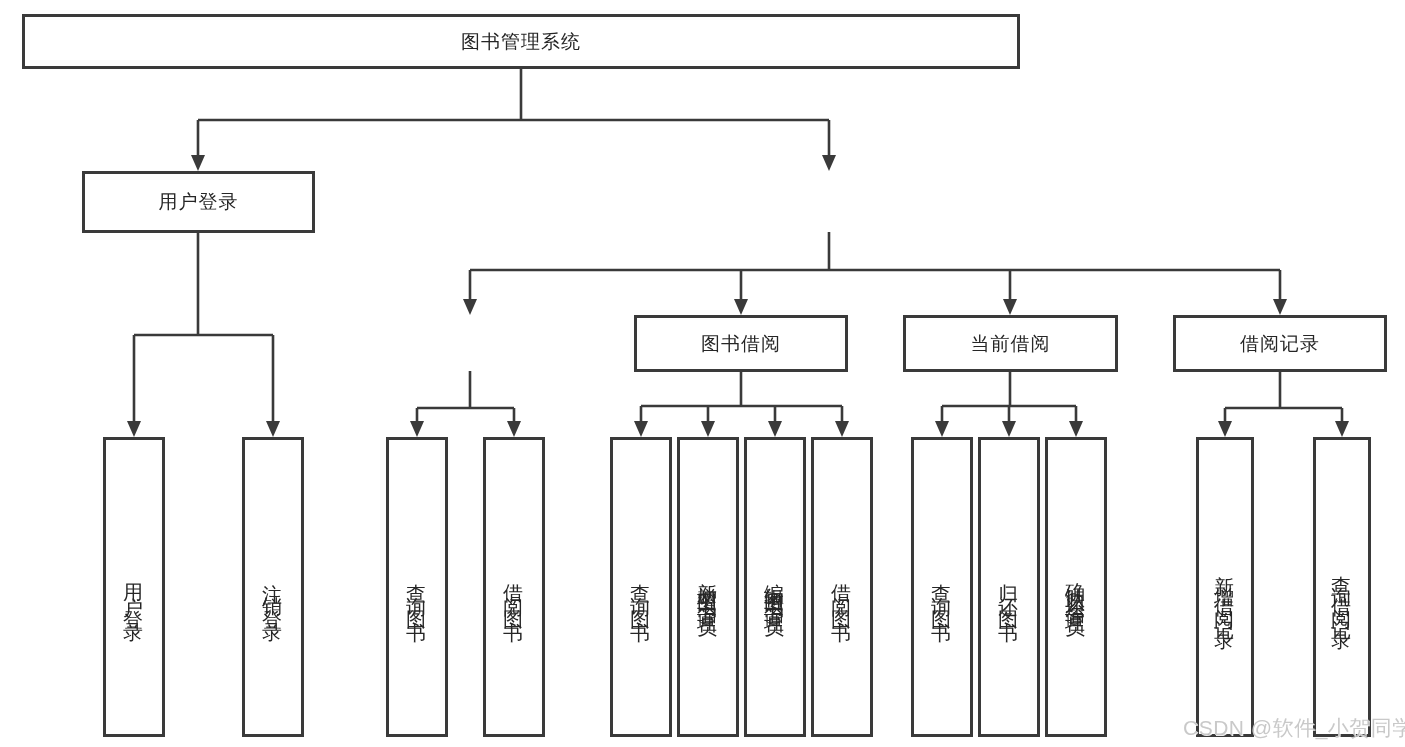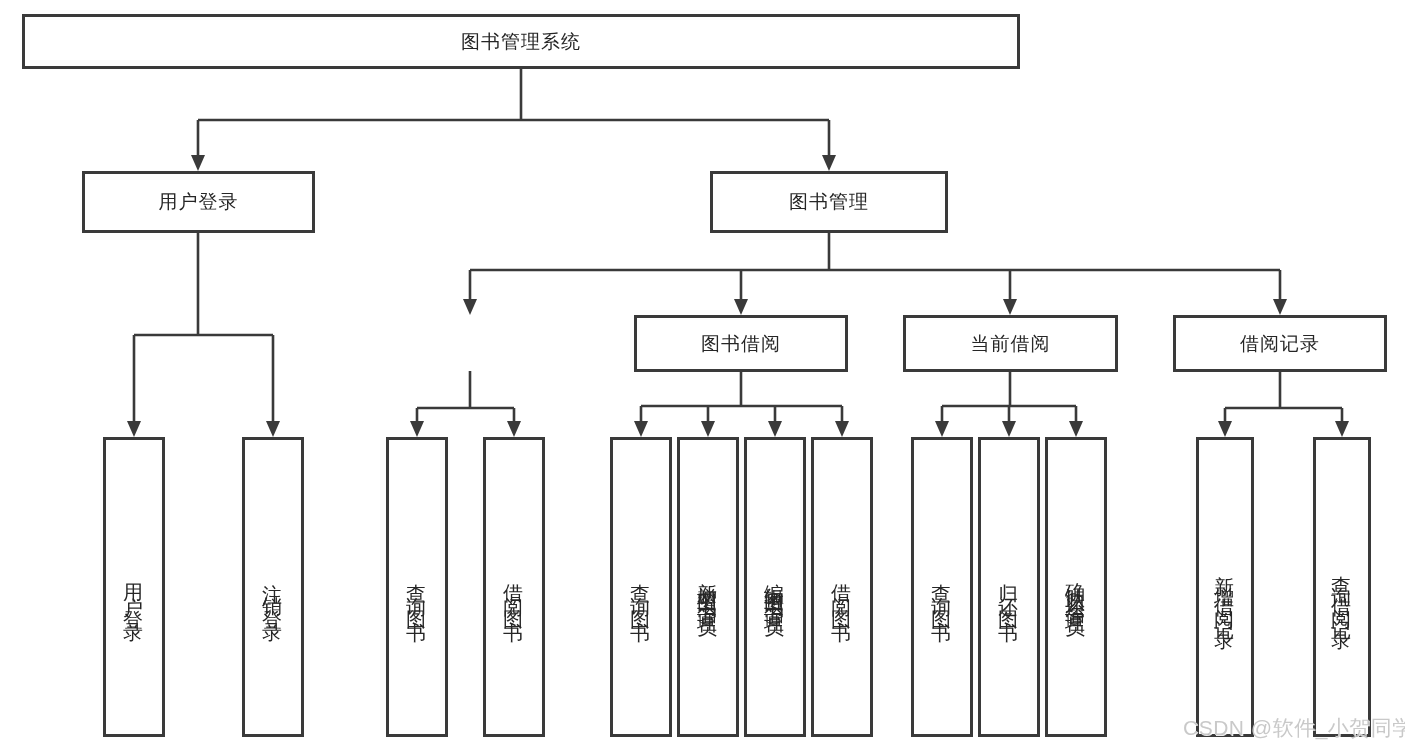--- a/index.html
+++ b/index.html
@@ -96,23 +96,20 @@
       M1218 421 L1232 421 L1225 437 Z  M1335 421 L1349 421 L1342 437 Z"></path>
   </svg>
 
   <div class="box" style="left:22px; top:14px; width:998px; height:55px;">
     <span>图书管理系统</span>
   </div>
 
   <div class="box" style="left:82px; top:171px; width:233px; height:62px;">
     <span>用户登录</span>
   </div>
-  <div class="box" style="left:710px; top:171px; width:238px; height:62px;">
-    <span>图书管理</span>
-  </div>
 
   <div class="box" style="left:634px; top:315px; width:214px; height:57px;">
     <span>图书借阅</span>
   </div>
   <div class="box" style="left:903px; top:315px; width:215px; height:57px;">
     <span>当前借阅</span>
   </div>
   <div class="box" style="left:1173px; top:315px; width:214px; height:57px;">
     <span>借阅记录</span>
   </div>

